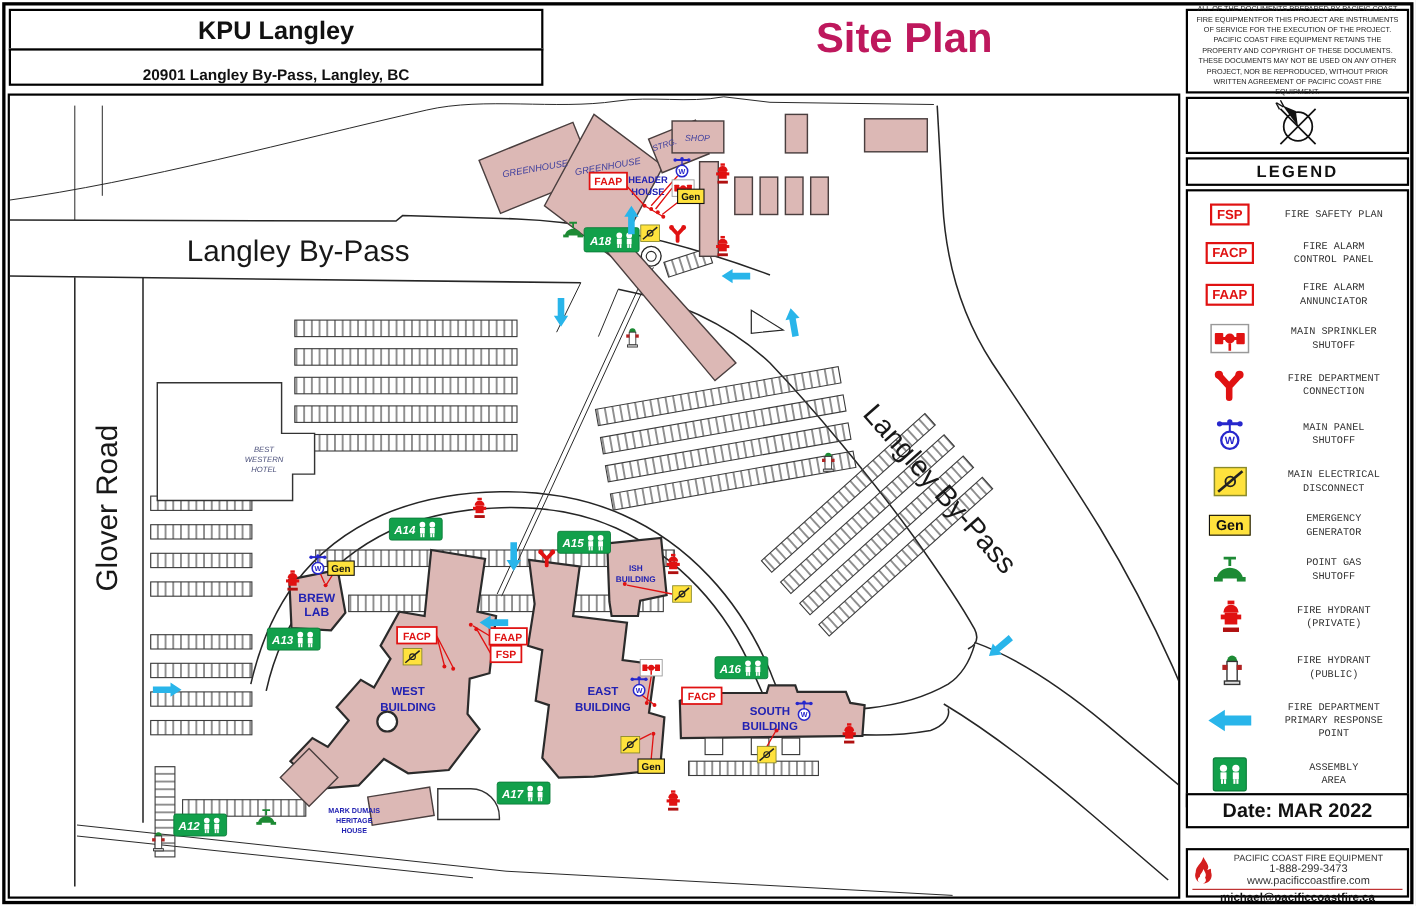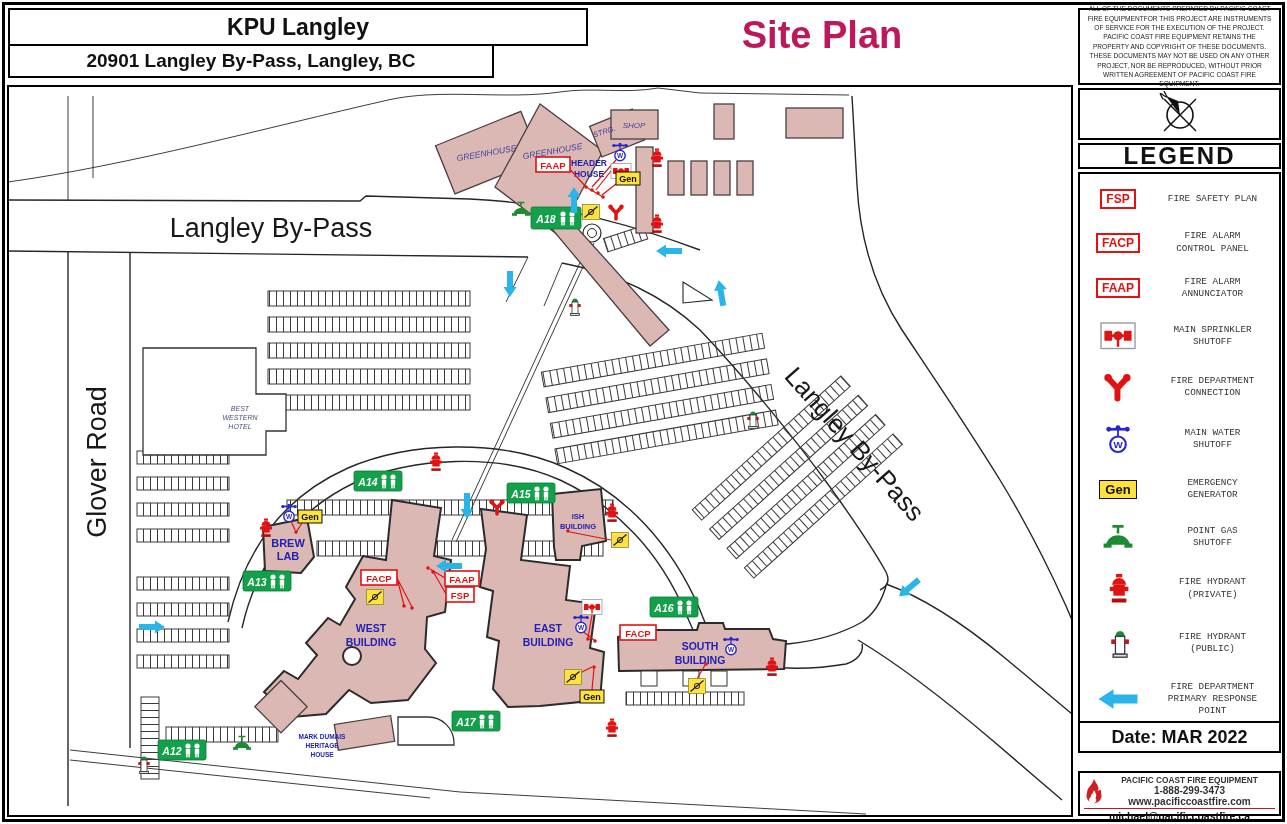--- a/index.html
+++ b/index.html
@@ -1,46 +1,46 @@
 <!DOCTYPE html>
 <html><head>
 <meta charset="utf-8">
 <style>
   html,body{margin:0;padding:0;background:#e8e8e8;}
   .page{position:relative;width:1287px;height:824px;background:#fff;overflow:hidden;
         font-family:"Liberation Sans","DejaVu Sans",sans-serif;}
   .abs{position:absolute;box-sizing:border-box;}
   .pageborder{left:2px;top:2px;width:1283px;height:820px;border:3px solid #000;}
   
-  .h-title{left:8px;top:8px;width:580px;height:38px;border:2px solid #000;background:#fff;
+  .h-title{left:8px;top:8px;width:486px;height:38px;border:2px solid #000;background:#fff;
            display:flex;align-items:center;justify-content:center;font-size:23px;font-weight:bold;color:#111;}
   .h-addr{left:8px;top:44px;width:486px;height:34px;border:2px solid #000;background:#fff;
-          display:flex;align-items:center;justify-content:center;font-size:19px;font-weight:bold;color:#111;}
+          display:flex;align-items:flex-end;justify-content:center;font-size:14px;font-weight:bold;color:#111;}
   .h-sheet{left:690px;top:14px;width:264px;text-align:center;font-size:38px;font-weight:bold;color:#be185d;}
   
   .pbox{left:1078px;width:203px;border:2px solid #000;background:#fff;}
   .p-disclaimer{top:8px;height:77px;padding:5px 7px;font-size:6.6px;line-height:1.42;color:#222;
                 text-align:center;display:flex;align-items:center;}
   .p-compass{top:88px;height:52px;display:flex;align-items:center;justify-content:center;}
   .p-legendtitle{top:143px;height:26px;display:flex;align-items:center;justify-content:center;
-                 font-size:24px;font-weight:bold;letter-spacing:2px;color:#111;}
+                 font-size:15px;font-weight:bold;letter-spacing:2px;color:#111;}
   .p-legendbody{top:172px;height:562px;display:flex;flex-direction:column;justify-content:space-around;
                 padding:4px 2px;}
   .lrow{display:flex;align-items:center;}
   .licon{width:72px;display:flex;align-items:center;justify-content:center;flex-shrink:0;}
   .llabel{flex:1;text-align:center;font-size:9.3px;line-height:1.3;color:#333;white-space:pre-line;
           padding-right:6px;font-family:Liberation Mono, monospace;}
   .rtag{display:inline-block;border:2px solid #e01212;color:#e01212;font-weight:bold;font-size:12px;
         padding:1px 4px;background:#fff;}
   .gentag{display:inline-block;border:1.5px solid #111;color:#111;font-weight:bold;font-size:13px;
         padding:1px 5px;background:#ffe23d;}
   .p-date{top:721px;height:32px;display:flex;align-items:center;justify-content:center;
           font-size:18px;font-weight:bold;color:#111;}
   .p-footer{top:771px;height:45px;padding:2px 4px 1px 4px;text-align:center;}
-  .f-top{display:flex;align-items:center;font-weight:bold;}
+  .f-top{display:flex;align-items:center;}
   .f-lines{flex:1;}
   .f-company{font-size:8.3px;color:#333;}
   .f-phone,.f-web{font-size:10px;color:#333;}
   .f-email{border-top:1px solid #b91c1c;margin-top:1px;font-size:10.5px;font-weight:bold;color:#111;padding-top:1px;}
   
   text{font-family:"Liberation Sans","DejaVu Sans",sans-serif;}
   .rlabel{font-size:27px;fill:#181818;}
   .rlabel2{font-size:26px;fill:#181818;}
   .ital{font-style:italic;fill:#41419e;}
   .bluebold{font-weight:bold;fill:#2222b2;}
@@ -452,22 +452,31 @@
         </div>
     <div class="llabel">FIRE DEPARTMENT
 CONNECTION</div>
   </div>
   <div class="lrow">
     <div class="licon">
       <svg width="28" height="32">
             <use href="#watericon" transform="translate(2,1) scale(1.5)"></use>
           </svg>
         </div>
-    <div class="llabel">MAIN WATER
+    <div class="llabel">MAIN PANEL
 SHUTOFF</div>
+  </div>
+  <div class="lrow">
+    <div class="licon">
+      <svg width="33" height="28">
+            <use href="#elecicon" transform="translate(2,1) scale(1.7)"></use>
+          </svg>
+        </div>
+    <div class="llabel">MAIN ELECTRICAL
+DISCONNECT</div>
   </div>
   <div class="lrow">
     <div class="licon">
           <span class="gentag">Gen</span>
         </div>
     <div class="llabel">EMERGENCY
 GENERATOR</div>
   </div>
   <div class="lrow">
     <div class="licon">
@@ -498,20 +507,30 @@
   </div>
   <div class="lrow">
     <div class="licon">
       <svg width="44" height="22">
             <use href="#arrow" transform="translate(22,11) scale(1.5)"></use>
           </svg>
         </div>
     <div class="llabel">FIRE DEPARTMENT
 PRIMARY RESPONSE
 POINT</div>
+  </div>
+  <div class="lrow">
+    <div class="licon">
+      <svg width="34" height="34">
+            <rect x="2" y="2" width="30" height="30" rx="2" fill="#12a04b" stroke="#0a7c39"></rect>
+            <use href="#people" transform="translate(5,7) scale(1.25)"></use>
+          </svg>
+        </div>
+    <div class="llabel">ASSEMBLY
+AREA</div>
   </div>
 </div>
 
 <div class="abs pbox p-date">
   <span>Date: MAR 2022</span>
 </div>
 
 <div class="abs pbox p-footer">
   <div class="f-top">
     <svg width="20" height="26" viewBox="0 0 20 26">

